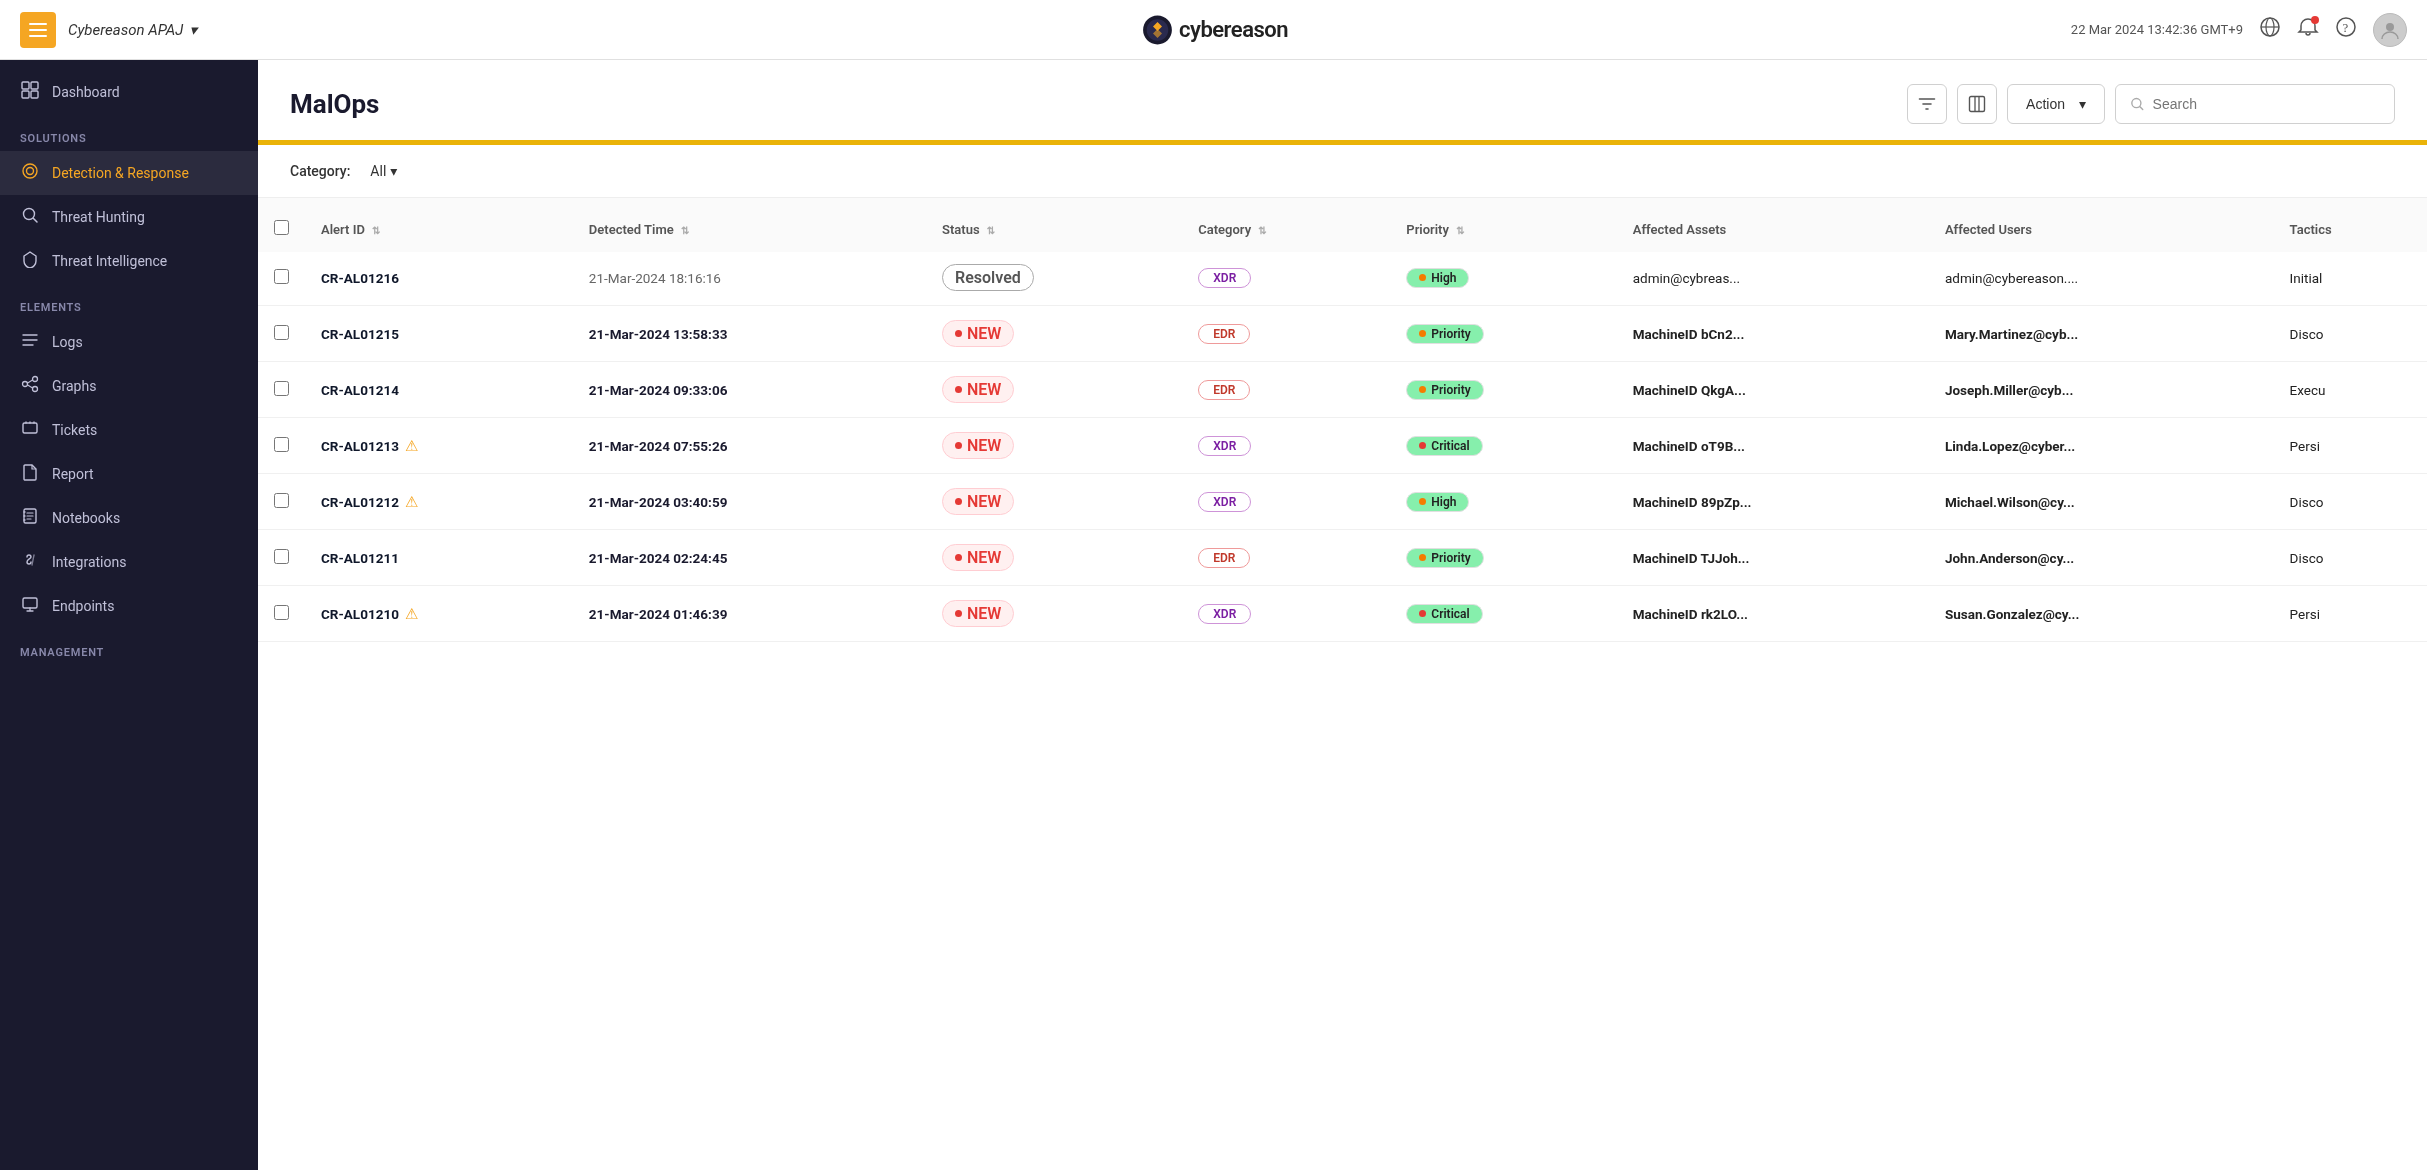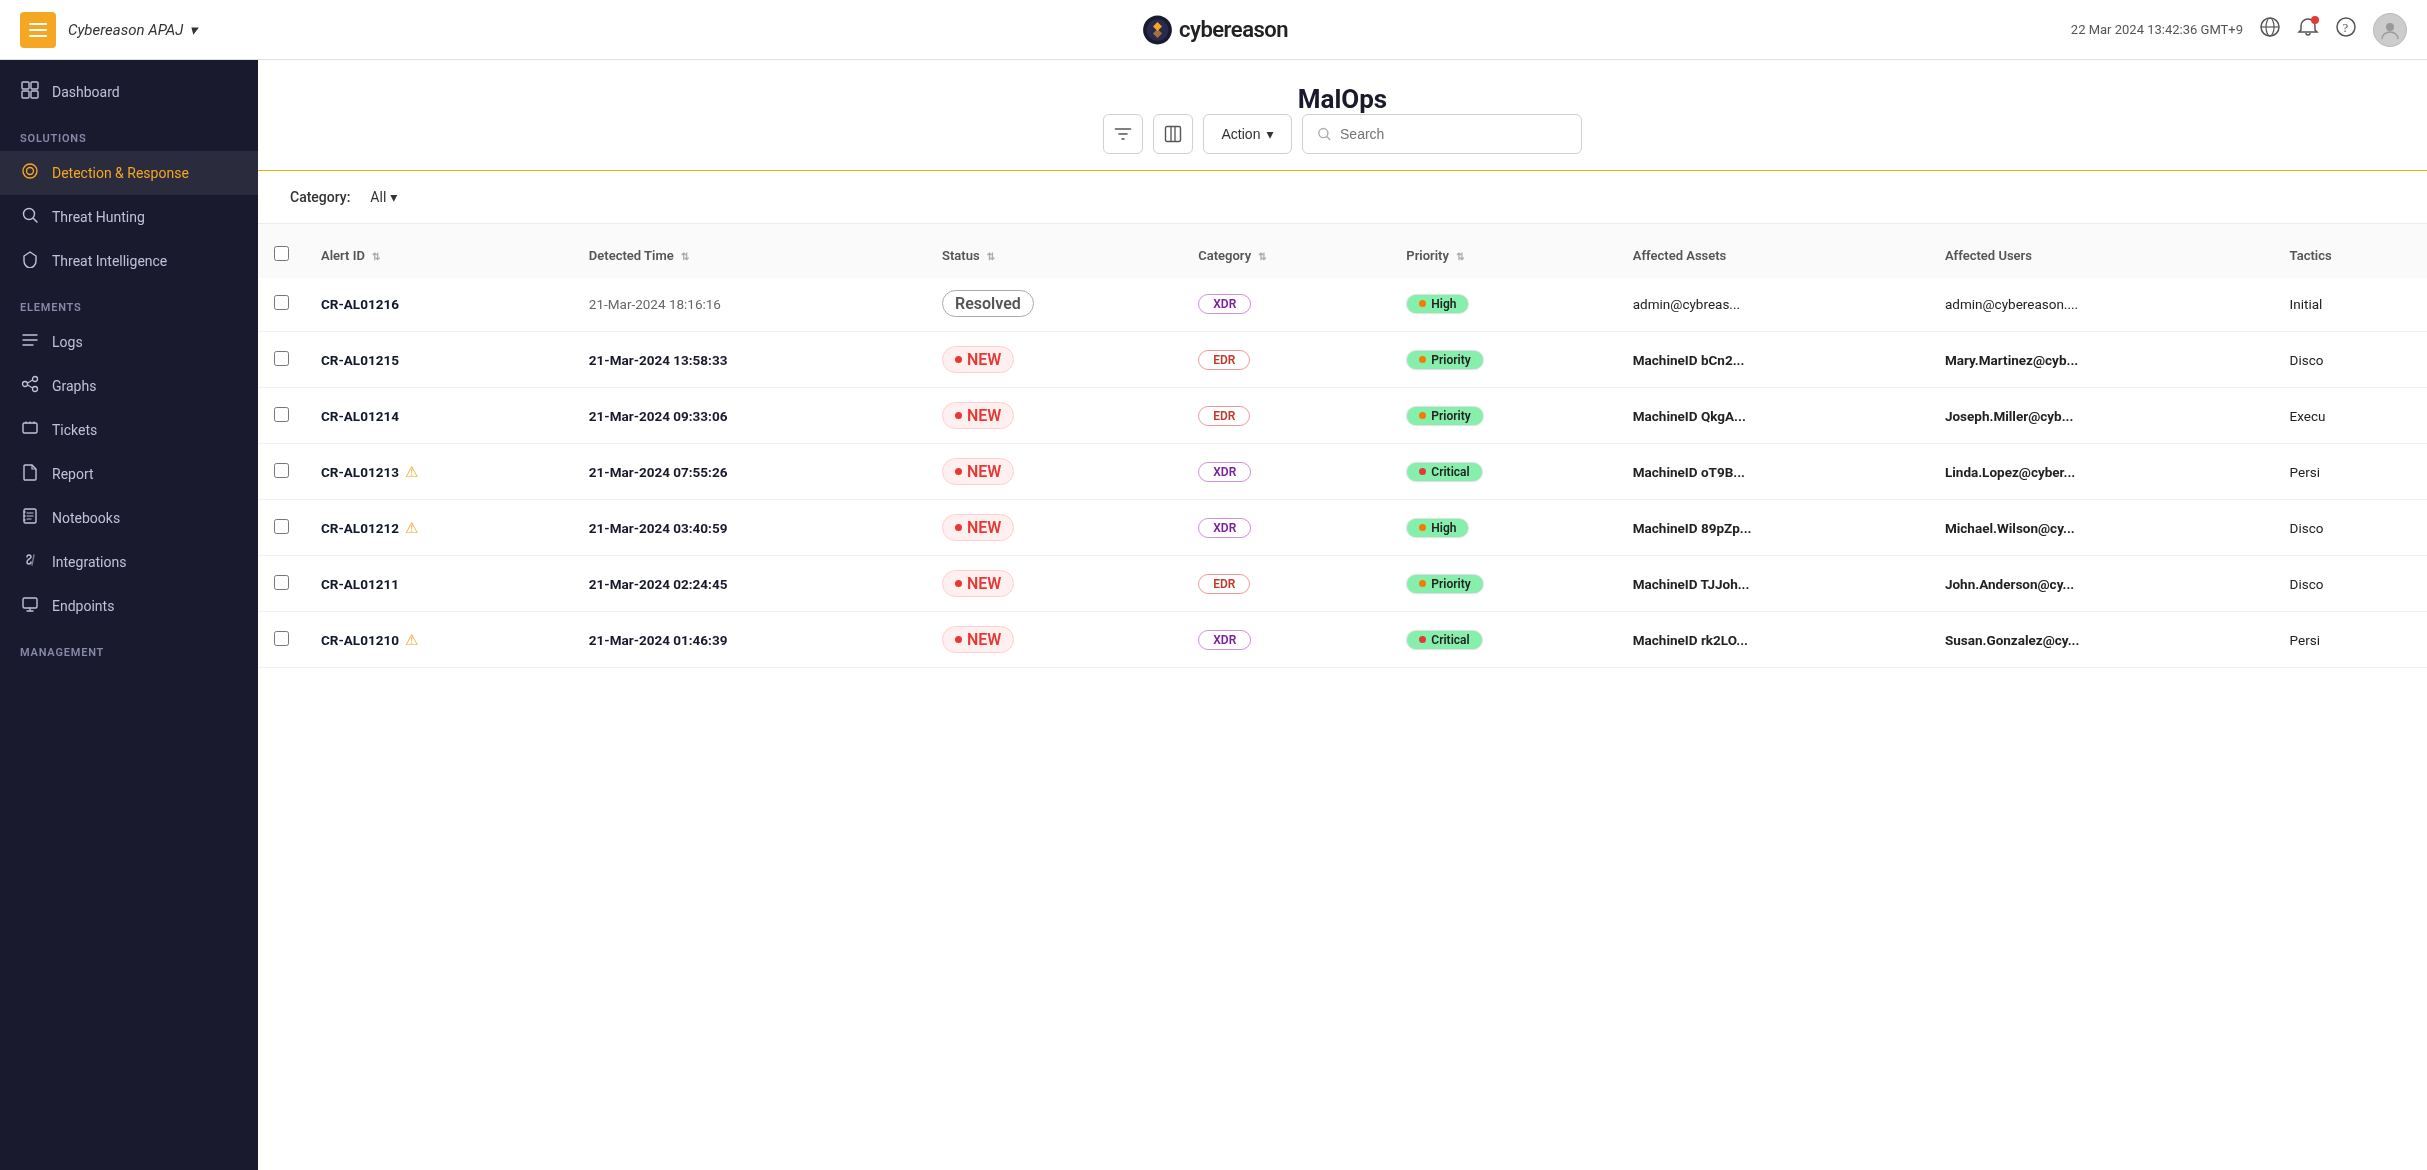--- a/index.html
+++ b/index.html
@@ -49,31 +49,31 @@
     .sidebar-item.active { background: rgba(255,255,255,0.08); color: #f5a623; }
     .sidebar-item .icon { font-size: 17px; width: 20px; text-align: center; flex-shrink: 0; }
     .sidebar-item.active .icon { color: #f5a623; }
 
     
     .main-content { flex: 1; overflow-y: auto; background: #fff; display: flex; flex-direction: column; }
 
     
     .page-header {
       display: flex; align-items: center; justify-content: space-between;
-      padding: 24px 32px 16px 32px; border-bottom: 1px solid #eab308; background: #fff; flex-shrink: 0; flex-direction: column;
+      padding: 24px 32px 16px 32px; border-bottom: 5px solid #eab308; background: #fff; flex-shrink: 0;
     }
     .page-title { font-size: 26px; font-weight: 700; color: #1a1a2e; }
     .page-actions { display: flex; align-items: center; gap: 10px; }
     .icon-btn {
       width: 40px; height: 40px; border: 1.5px solid #d0d0d0; background: #fff;
       border-radius: 6px; display: flex; align-items: center; justify-content: center;
       cursor: pointer; font-size: 16px; color: #555;
     }
     .action-btn {
-      display: flex; align-items: center; gap: 6px; padding: 0 18px;
+      display: flex; align-items: center; gap: 14px; padding: 0 18px;
       height: 40px; border: 1.5px solid #d0d0d0; background: #fff;
       border-radius: 6px; cursor: pointer; font-size: 14px; color: #333; font-weight: 500;
     }
     .search-box {
       display: flex; align-items: center; gap: 8px;
       border: 1.5px solid #d0d0d0; border-radius: 6px;
       padding: 0 14px; height: 40px; background: #fff; min-width: 280px;
     }
     .search-box input {
       border: none; outline: none; font-size: 14px; color: #333; width: 100%; background: transparent;

